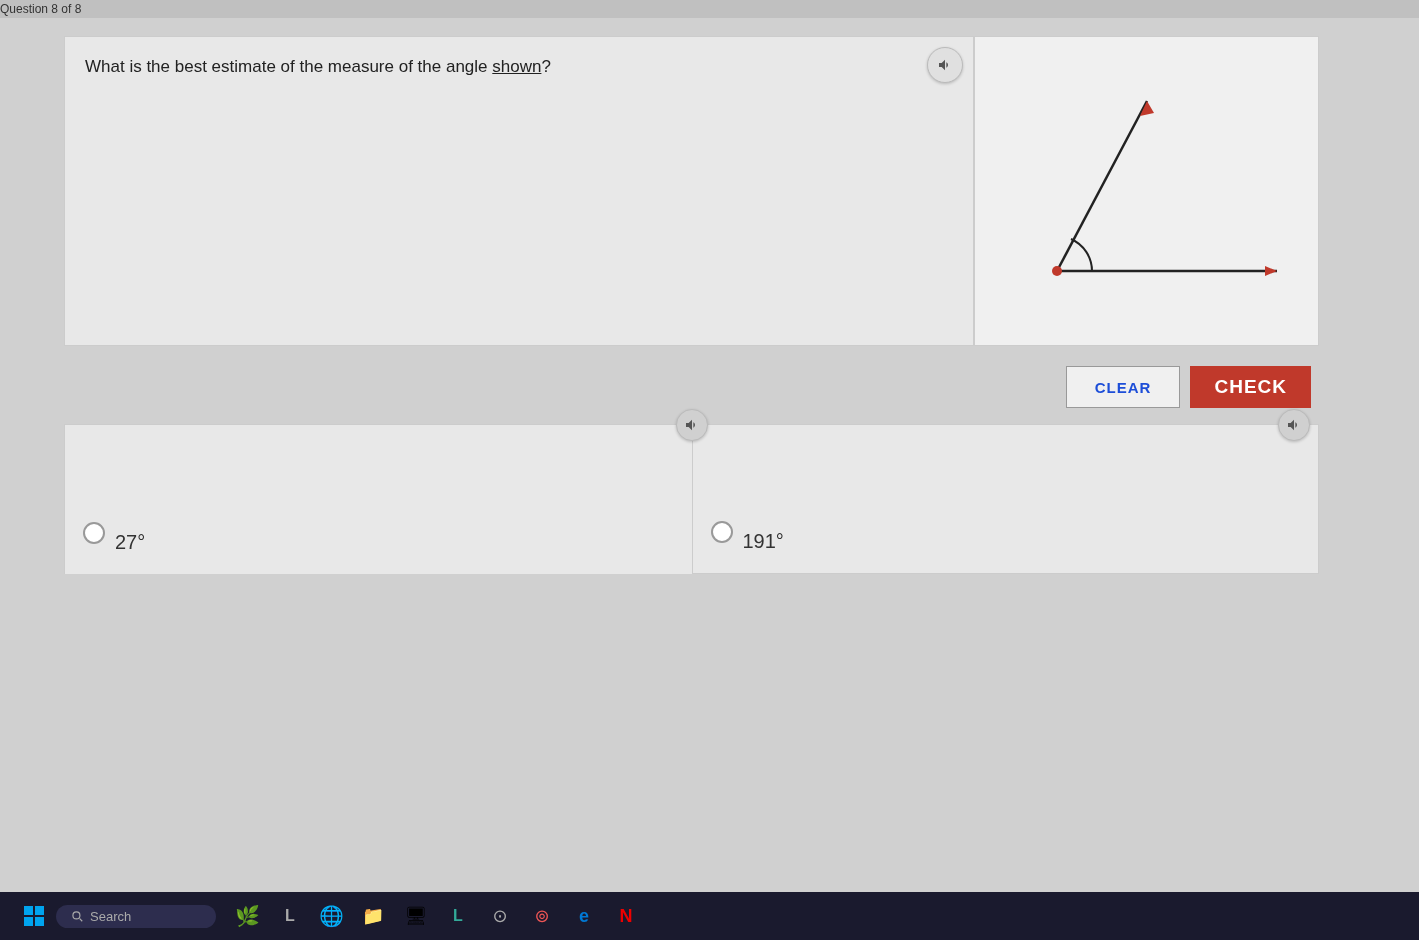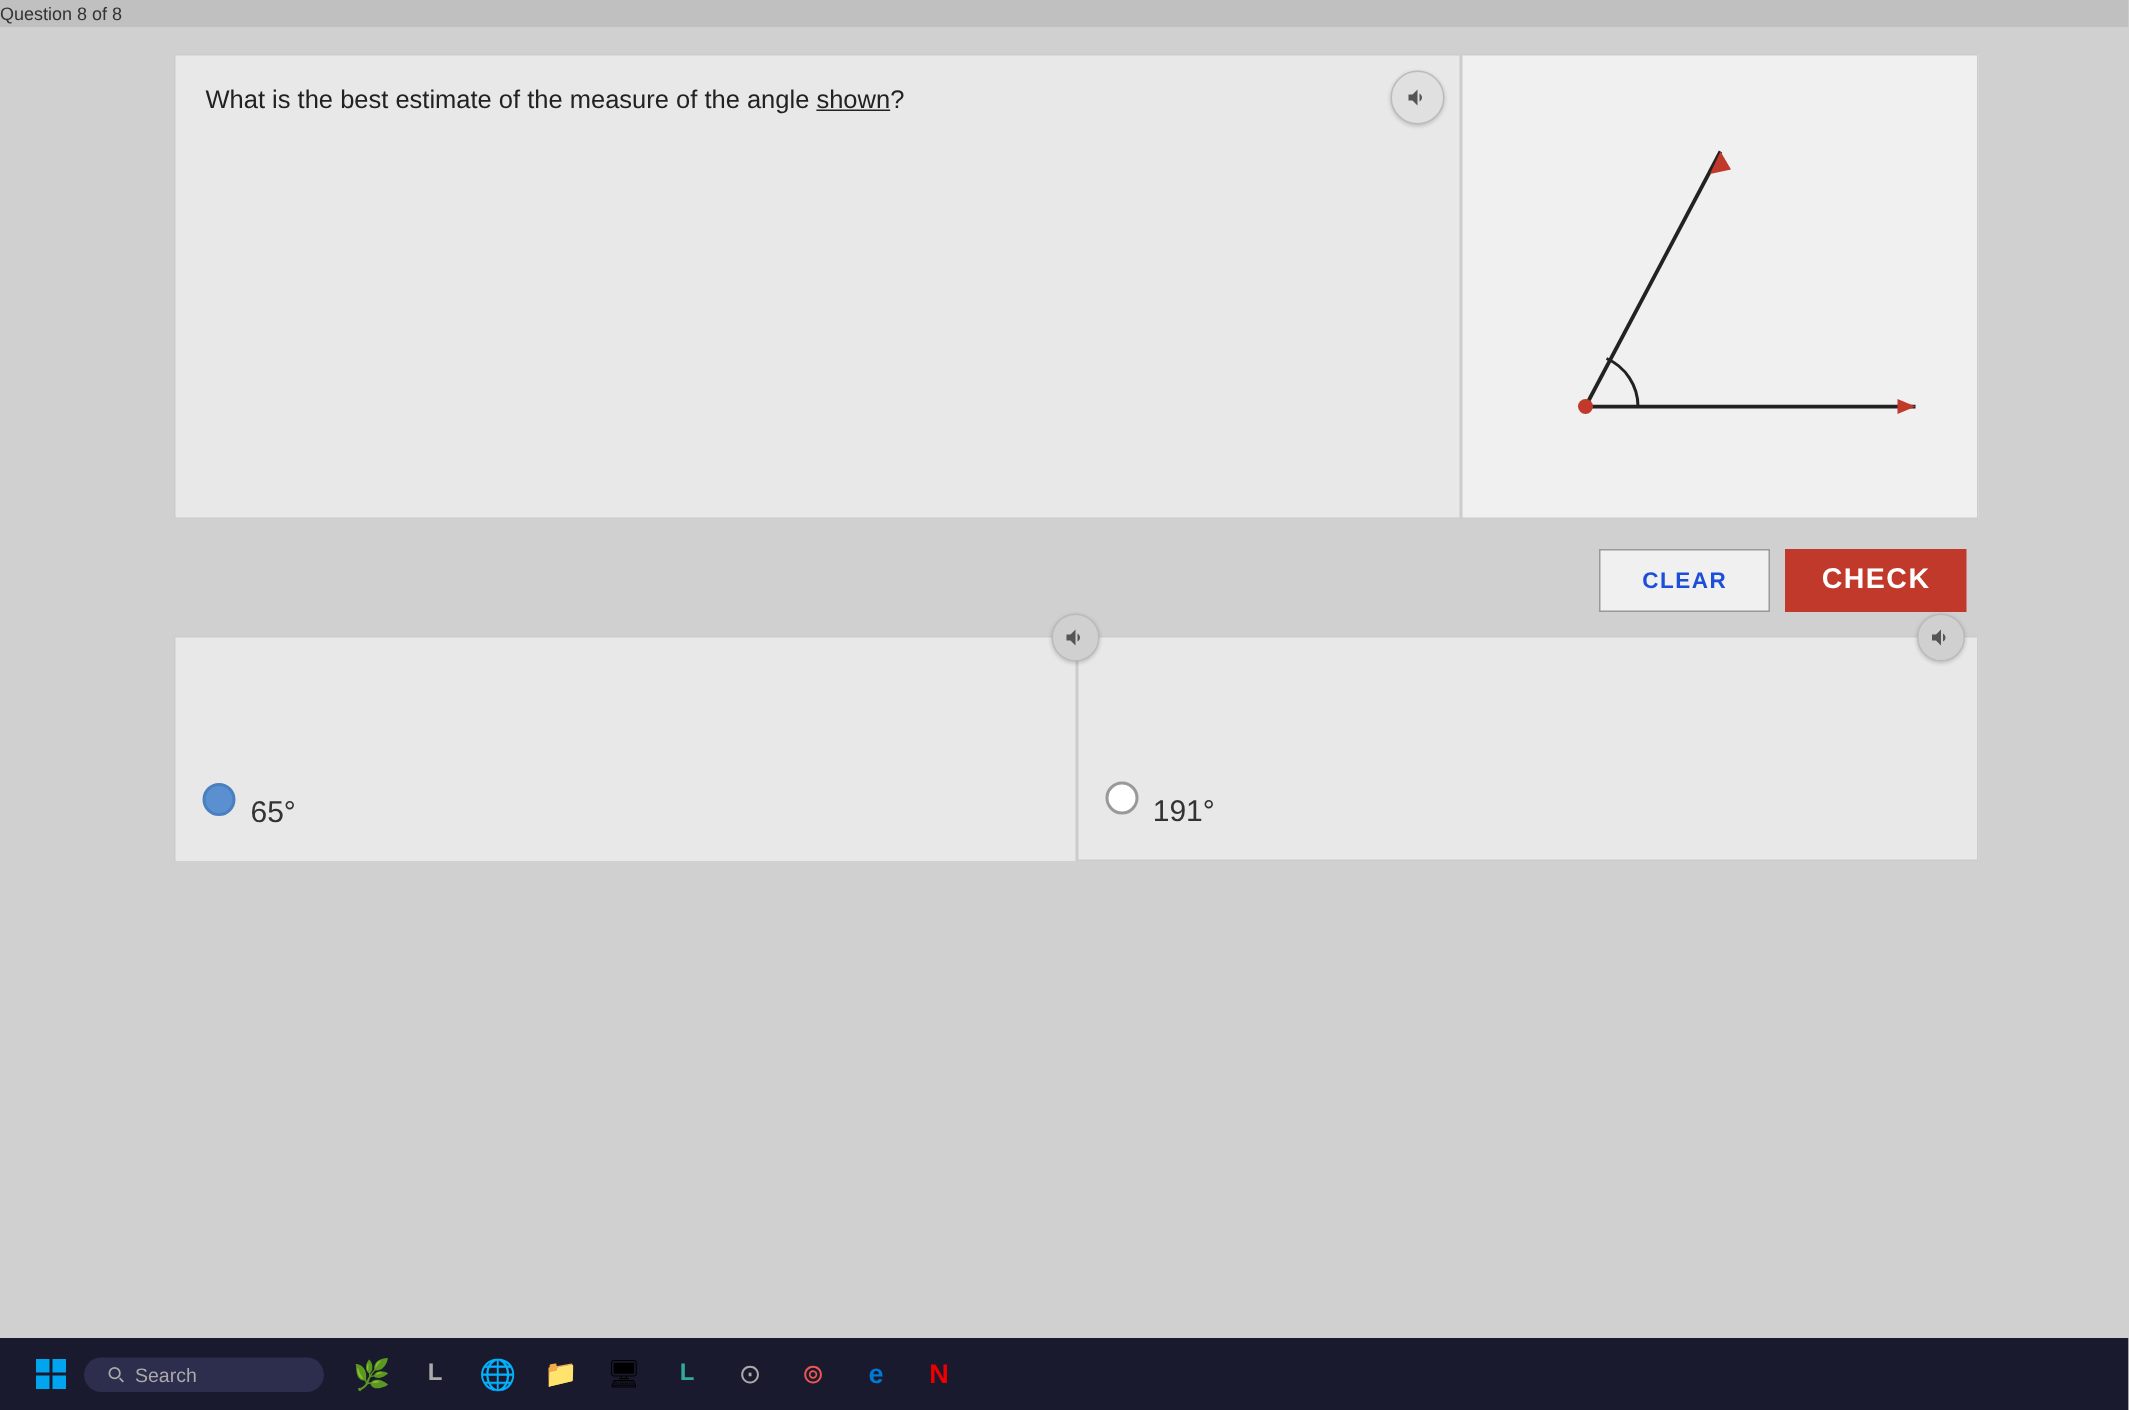--- a/index.html
+++ b/index.html
@@ -22,21 +22,21 @@
       align-items: center;
       padding-right: 12px;
     }
     .question-label {
       font-size: 12px;
       color: #333;
     }
 
     
     .main-content {
-      padding: 18px 100px 0 116px;
+      padding: 18px 100px 0 64px;
       position: relative;
     }
 
     
     .question-section {
       display: flex;
       gap: 0;
       width: 100%;
       height: 310px;
       margin-bottom: 20px;
@@ -300,30 +300,30 @@
     </div>
   </div>
 
   <div class="buttons-row">
     <button class="btn-clear">CLEAR</button>
     <button class="btn-check">CHECK</button>
   </div>
 
   <div class="answers-grid">
 
-
-    <div class="answer-option" style="border-bottom: none;">
+    <div class="answer-option" style="border-right: none; border-bottom: none;">
       <button class="audio-btn-option" title="Play audio">
         <svg class="speaker-icon" viewBox="0 0 24 24" fill="#555">
           <path d="M3 9v6h4l5 5V4L7 9H3zm13.5 3c0-1.77-1.02-3.29-2.5-4.03v8.05c1.48-.73 2.5-2.25 2.5-4.02z"></path>
         </svg>
       </button>
-      <div class="radio-circle selected"></div>
-      <span class="answer-label">65°</span>
+      <div class="radio-circle"></div>
+      <span class="answer-label">27°</span>
     </div>
+
 
 
     <div class="answer-option">
       <button class="audio-btn-option" title="Play audio">
         <svg class="speaker-icon" viewBox="0 0 24 24" fill="#555">
           <path d="M3 9v6h4l5 5V4L7 9H3zm13.5 3c0-1.77-1.02-3.29-2.5-4.03v8.05c1.48-.73 2.5-2.25 2.5-4.02z"></path>
         </svg>
       </button>
       <div class="radio-circle"></div>
       <span class="answer-label">191°</span>

